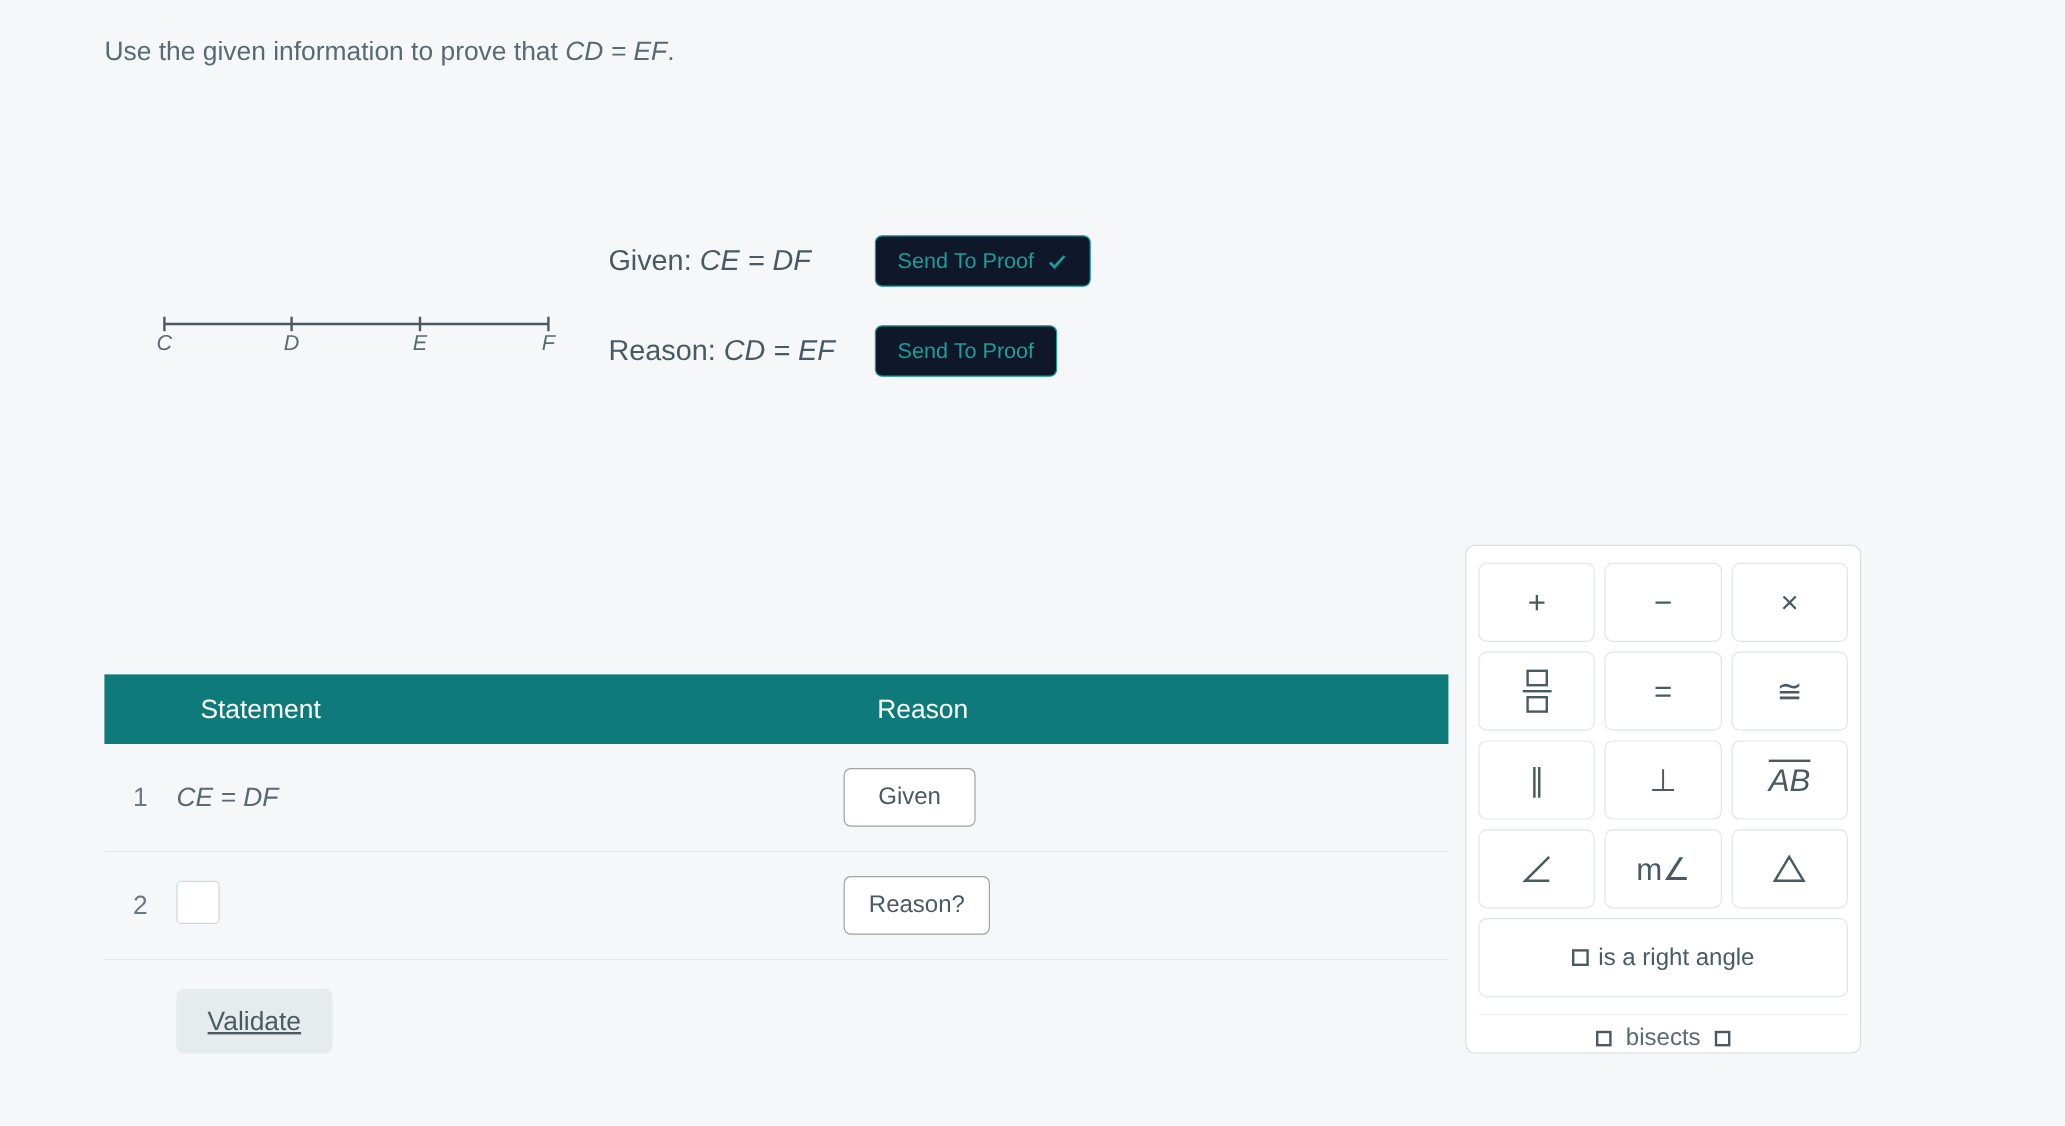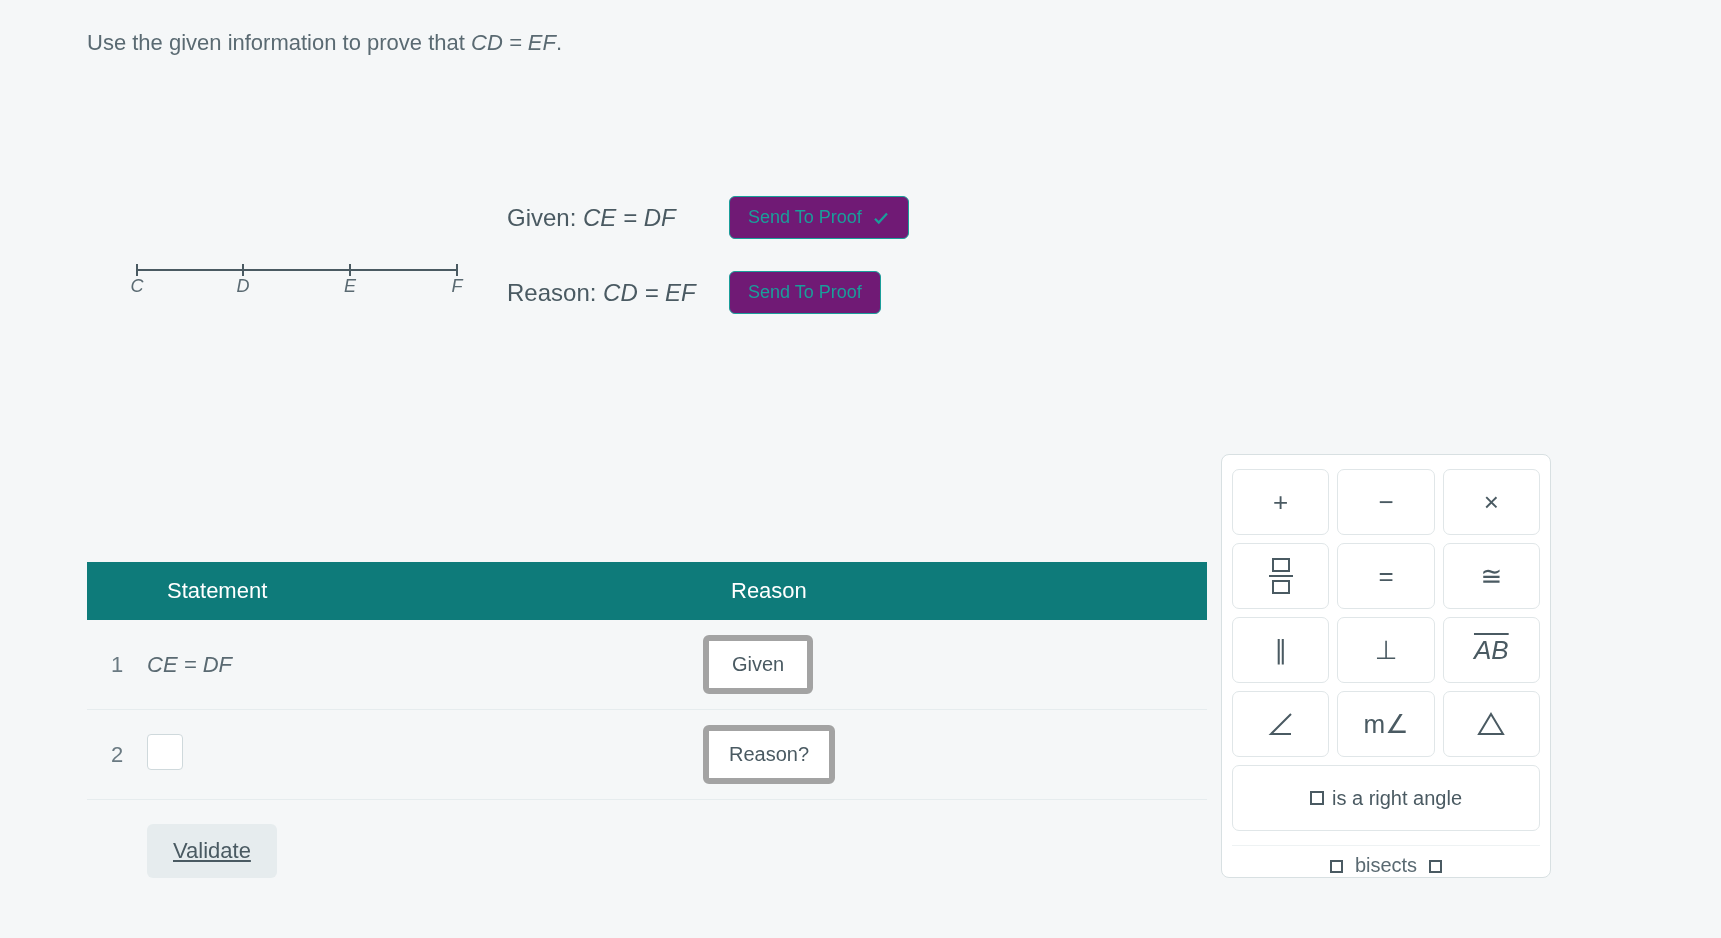--- a/index.html
+++ b/index.html
@@ -48,21 +48,21 @@
     display: flex;
     align-items: center;
     gap: 22px;
     font-size: 24px;
     color: #4a5a62;
   }
   .gp-row .label { min-width: 200px; }
   .gp-row .math { font-style: italic; }
   .btn {
     border: 1px solid #1a9e9a;
-    background: #701a75;
+    background: #0f172a;
     color: #1a9e9a;
     border-radius: 6px;
     padding: 10px 18px;
     font-size: 18px;
     display: inline-flex;
     align-items: center;
     gap: 10px;
     cursor: pointer;
   }
   .check-icon {
@@ -98,21 +98,21 @@
     color: #5a6a72;
   }
   .trow .num {
     width: 60px;
     text-align: center;
     color: #6a7a82;
   }
   .trow .c1 { width: calc(55% - 60px); font-style: italic; }
   .trow .c2 { width: 45%; }
   .slot {
-    border: 6px solid #a3a3a3;
+    border: 1px solid #a3a3a3;
     border-radius: 6px;
     background: #fff;
     padding: 12px 20px;
     font-size: 20px;
     color: #4a5a62;
     display: inline-block;
     min-width: 110px;
     text-align: center;
   }
   .empty-slot {

